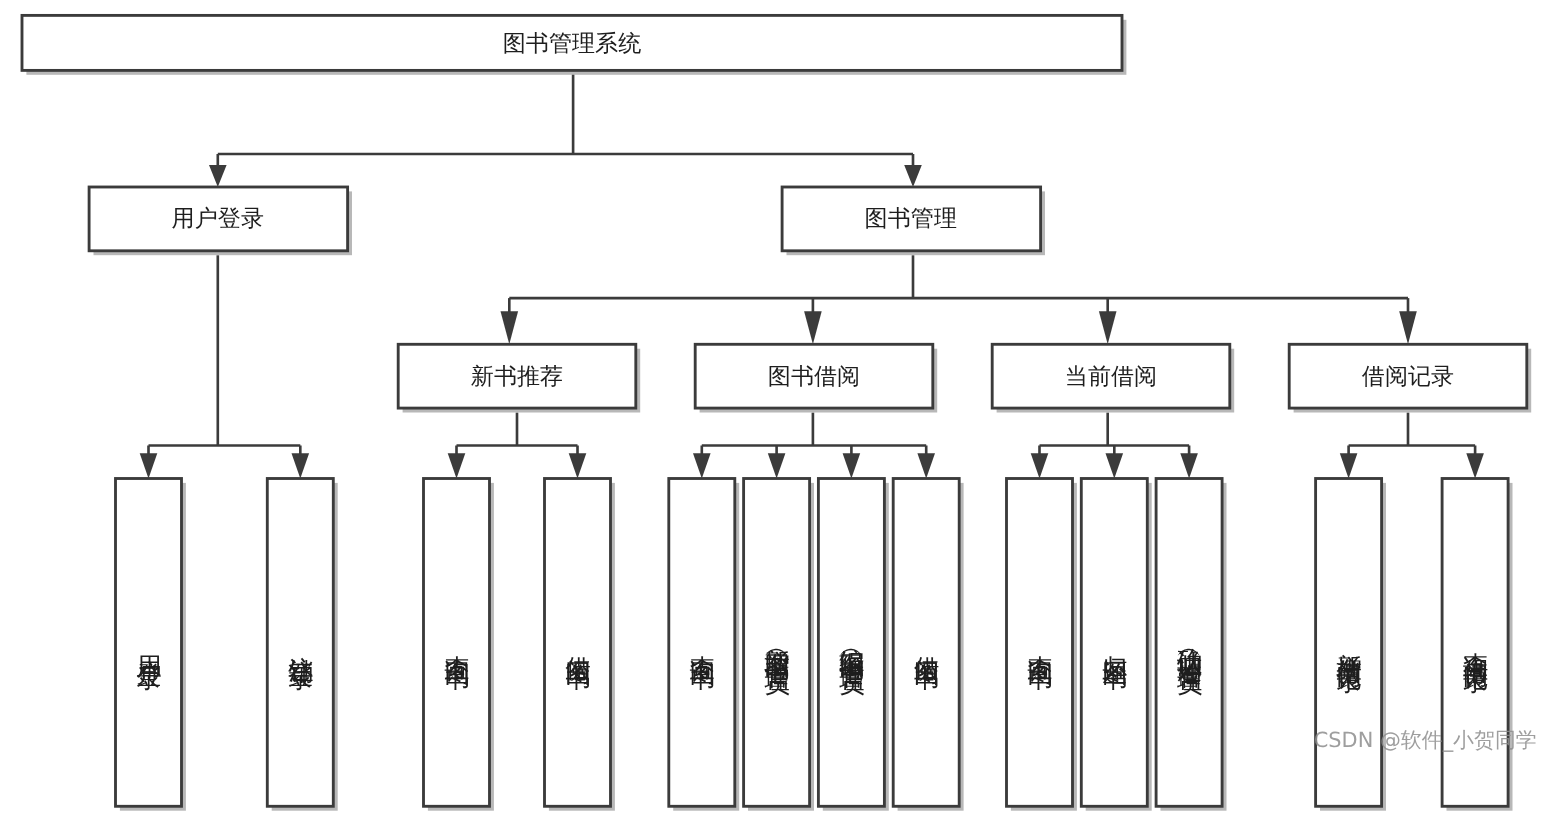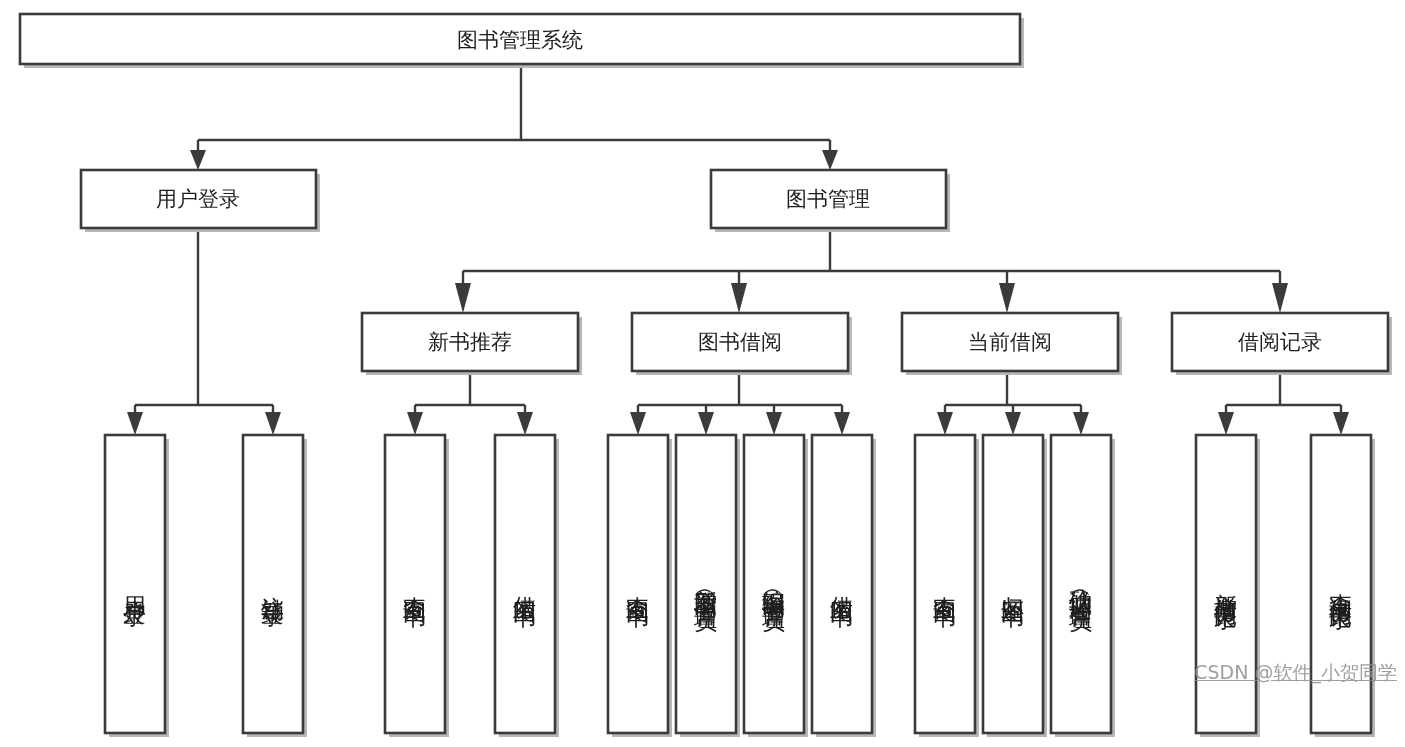--- a/index.html
+++ b/index.html
@@ -66,21 +66,20 @@
   .watermark-text {
     position: absolute;
     right: 8px;
     bottom: 4px;
     font-family: "DejaVu Sans", "Liberation Sans", sans-serif;
     font-size: 19px;
     color: #8e8e8e;
     white-space: nowrap;
     pointer-events: none;
     opacity: 0.85;
-    text-decoration: underline;
   }
 </style>
 </head>
 <body>
 
 <div id="diagram-root">
 
   <svg class="diagram-svg" viewBox="0 0 1405 747" xmlns="http://www.w3.org/2000/svg">
 
     <g>

